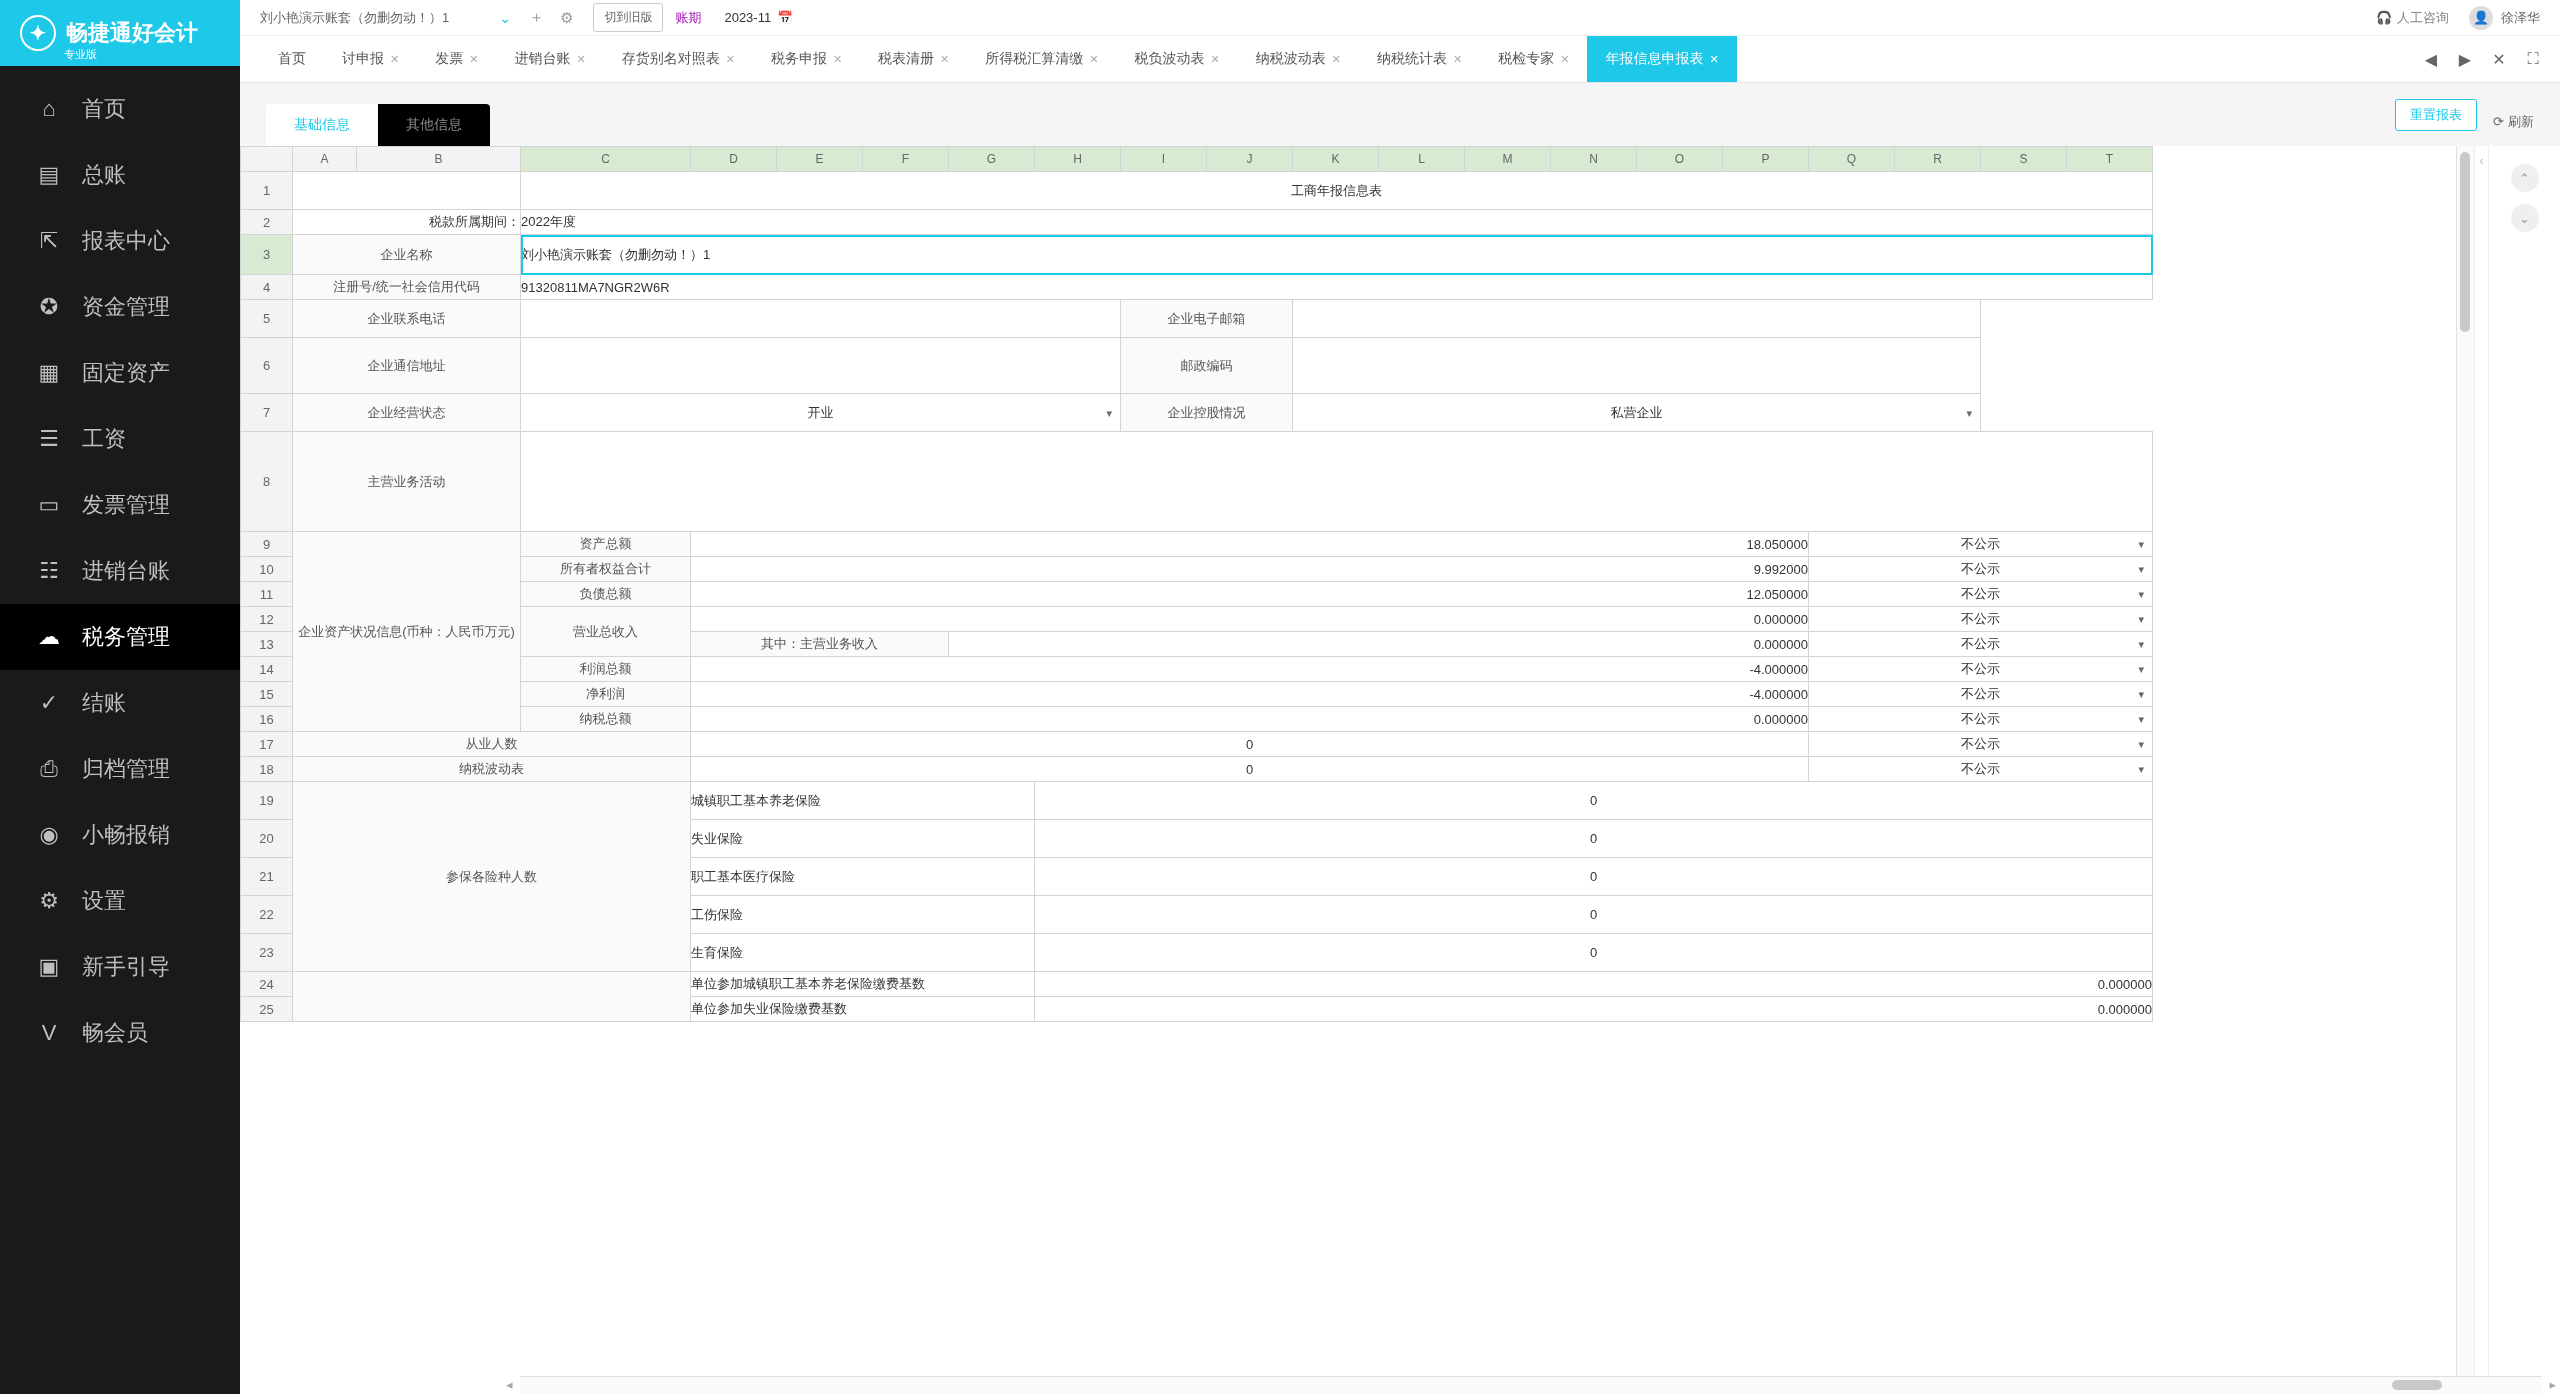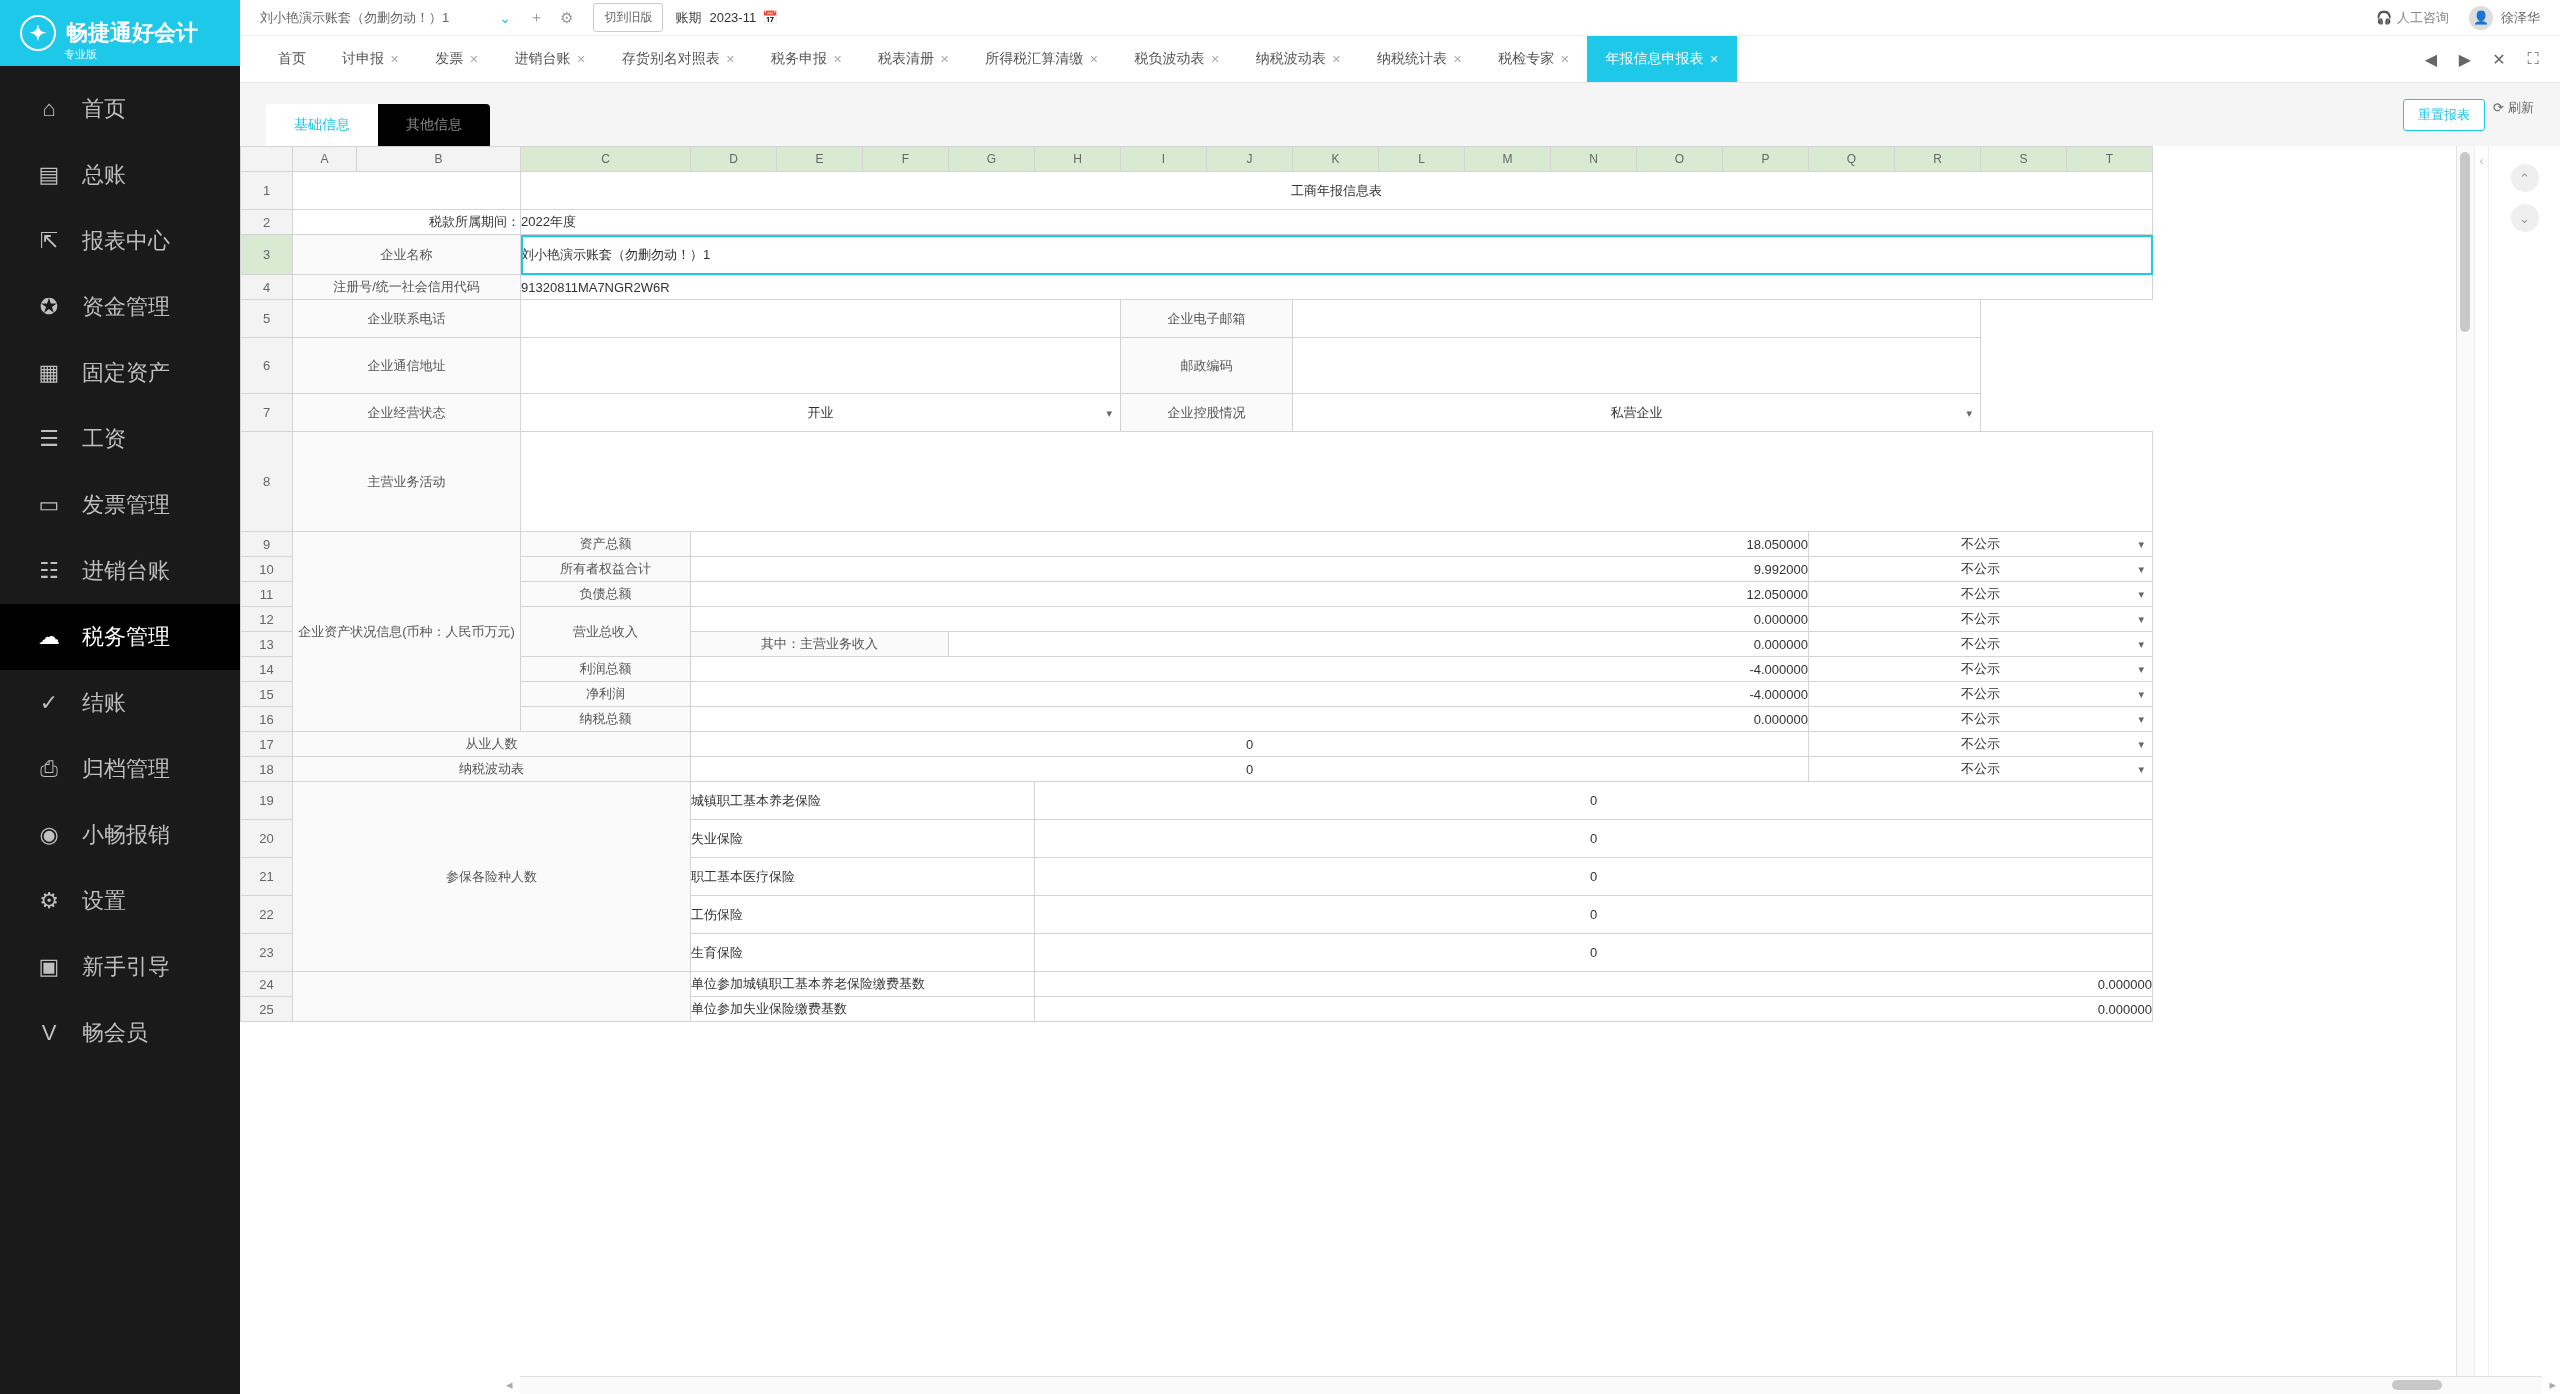--- a/index.html
+++ b/index.html
@@ -19,21 +19,21 @@
 
 .main { flex: 1; display: flex; flex-direction: column; background: #fff; min-width: 0; }
 
 
 .topbar { height: 36px; border-bottom: 1px solid #eee; display: flex; align-items: center; padding: 0 20px; }
 .account-select { display: flex; align-items: center; color: #666; font-size: 13px; }
 .account-name { margin-right: 40px; }
 .chevron { color: #1dc8e9; margin: 0 10px; font-size: 14px; cursor: pointer; }
 .top-icon { color: #999; margin: 0 8px; cursor: pointer; font-size: 15px; }
 .old-btn { border: 1px solid #ccc; border-radius: 3px; padding: 5px 10px; color: #666; margin: 0 12px; cursor: pointer; font-size: 12px; }
-.period-label { color: #404040; margin-right: 8px; }
+.period-label { color: #a21caf; margin-right: 23px; }
 .period-val { color: #333; margin-right: 6px; }
 .cal-icon { color: #1dc8e9; cursor: pointer; }
 .topbar-right { margin-left: auto; display: flex; align-items: center; color: #888; }
 .support-link { display: flex; align-items: center; margin-right: 20px; cursor: pointer; }
 .avatar { width: 24px; height: 24px; border-radius: 50%; background: #ddd; display: inline-flex; align-items: center; justify-content: center; margin-right: 8px; color: #999; }
 .username { color: #666; }
 
 
 .tabsbar { height: 47px; border-bottom: 1px solid #e8e8e8; display: flex; align-items: stretch; padding-left: 20px; background: #fff; }
 .tab { display: flex; align-items: center; padding: 0 18px; color: #555; cursor: pointer; font-size: 14px; white-space: nowrap; }
@@ -41,21 +41,21 @@
 .tab-close { margin-left: 6px; color: #aaa; font-size: 11px; cursor: pointer; }
 .tab.active .tab-close { color: #fff; }
 .tabs-controls { margin-left: auto; display: flex; align-items: center; padding: 0 10px; }
 .tabs-controls span { width: 34px; text-align: center; color: #666; cursor: pointer; font-size: 16px; }
 
 
 .subtoolbar { height: 63px; background: #f5f5f5; display: flex; align-items: center; padding: 0 26px; }
 .subtabs { display: flex; background: #fff; border-radius: 4px 4px 0 0; overflow: hidden; align-self: flex-end; }
 .subtab { padding: 12px 28px; color: #888; cursor: pointer; background: #000000; font-size: 14px; }
 .subtab.active { background: #fff; color: #1dc8e9; font-weight: 400; }
-.subtoolbar-right { margin-left: auto; display: flex; align-items: flex-start; gap: 8px; }
+.subtoolbar-right { margin-left: auto; display: flex; align-items: flex-end; gap: 16px; }
 .reset-btn { border: 1px solid #1dc8e9; color: #1dc8e9; padding: 6px 14px; border-radius: 3px; cursor: pointer; background: #fff; font-size: 13px; }
 .refresh-link { color: #666; cursor: pointer; display: flex; align-items: center; font-size: 13px; }
 
 
 .sheet-wrap { flex: 1; display: flex; background: #fff; min-height: 0; }
 .sheet { flex: 1; overflow: auto; position: relative; }
 .grid { border-collapse: collapse; table-layout: fixed; }
 .grid th, .grid td { border: 1px solid #d4d4d4; font-weight: normal; font-size: 13px; padding: 0; height: 25px; vertical-align: middle; }
 .grid th { background: #f3f3f3; color: #666; text-align: center; font-size: 12px; }
 .grid .rowhdr { background: #f3f3f3; text-align: center; color: #666; width: 52px; font-size: 13px; }

